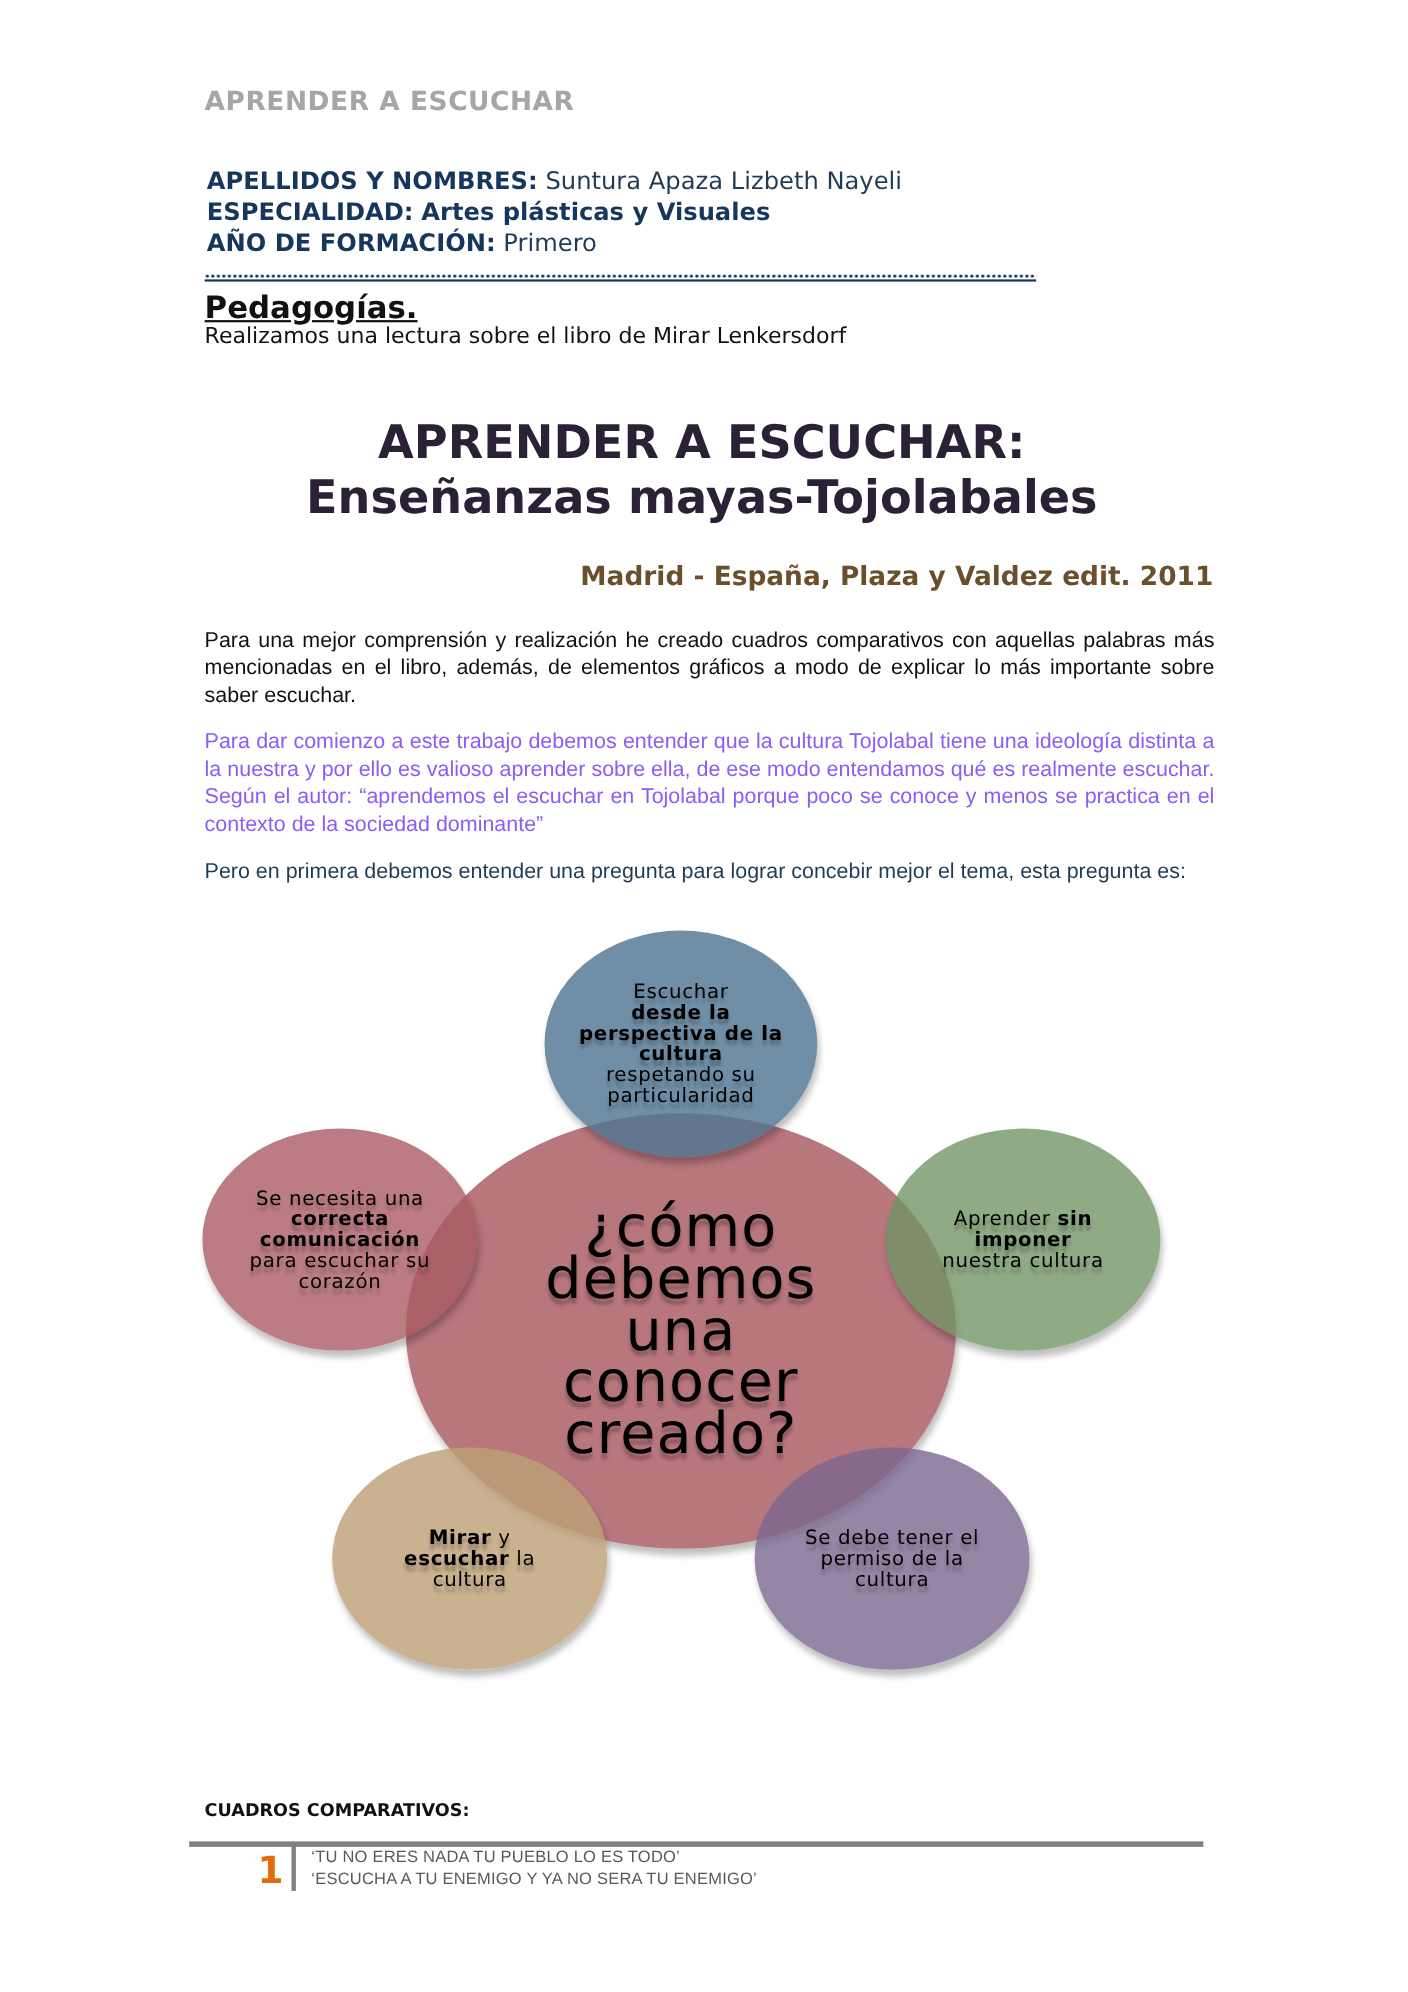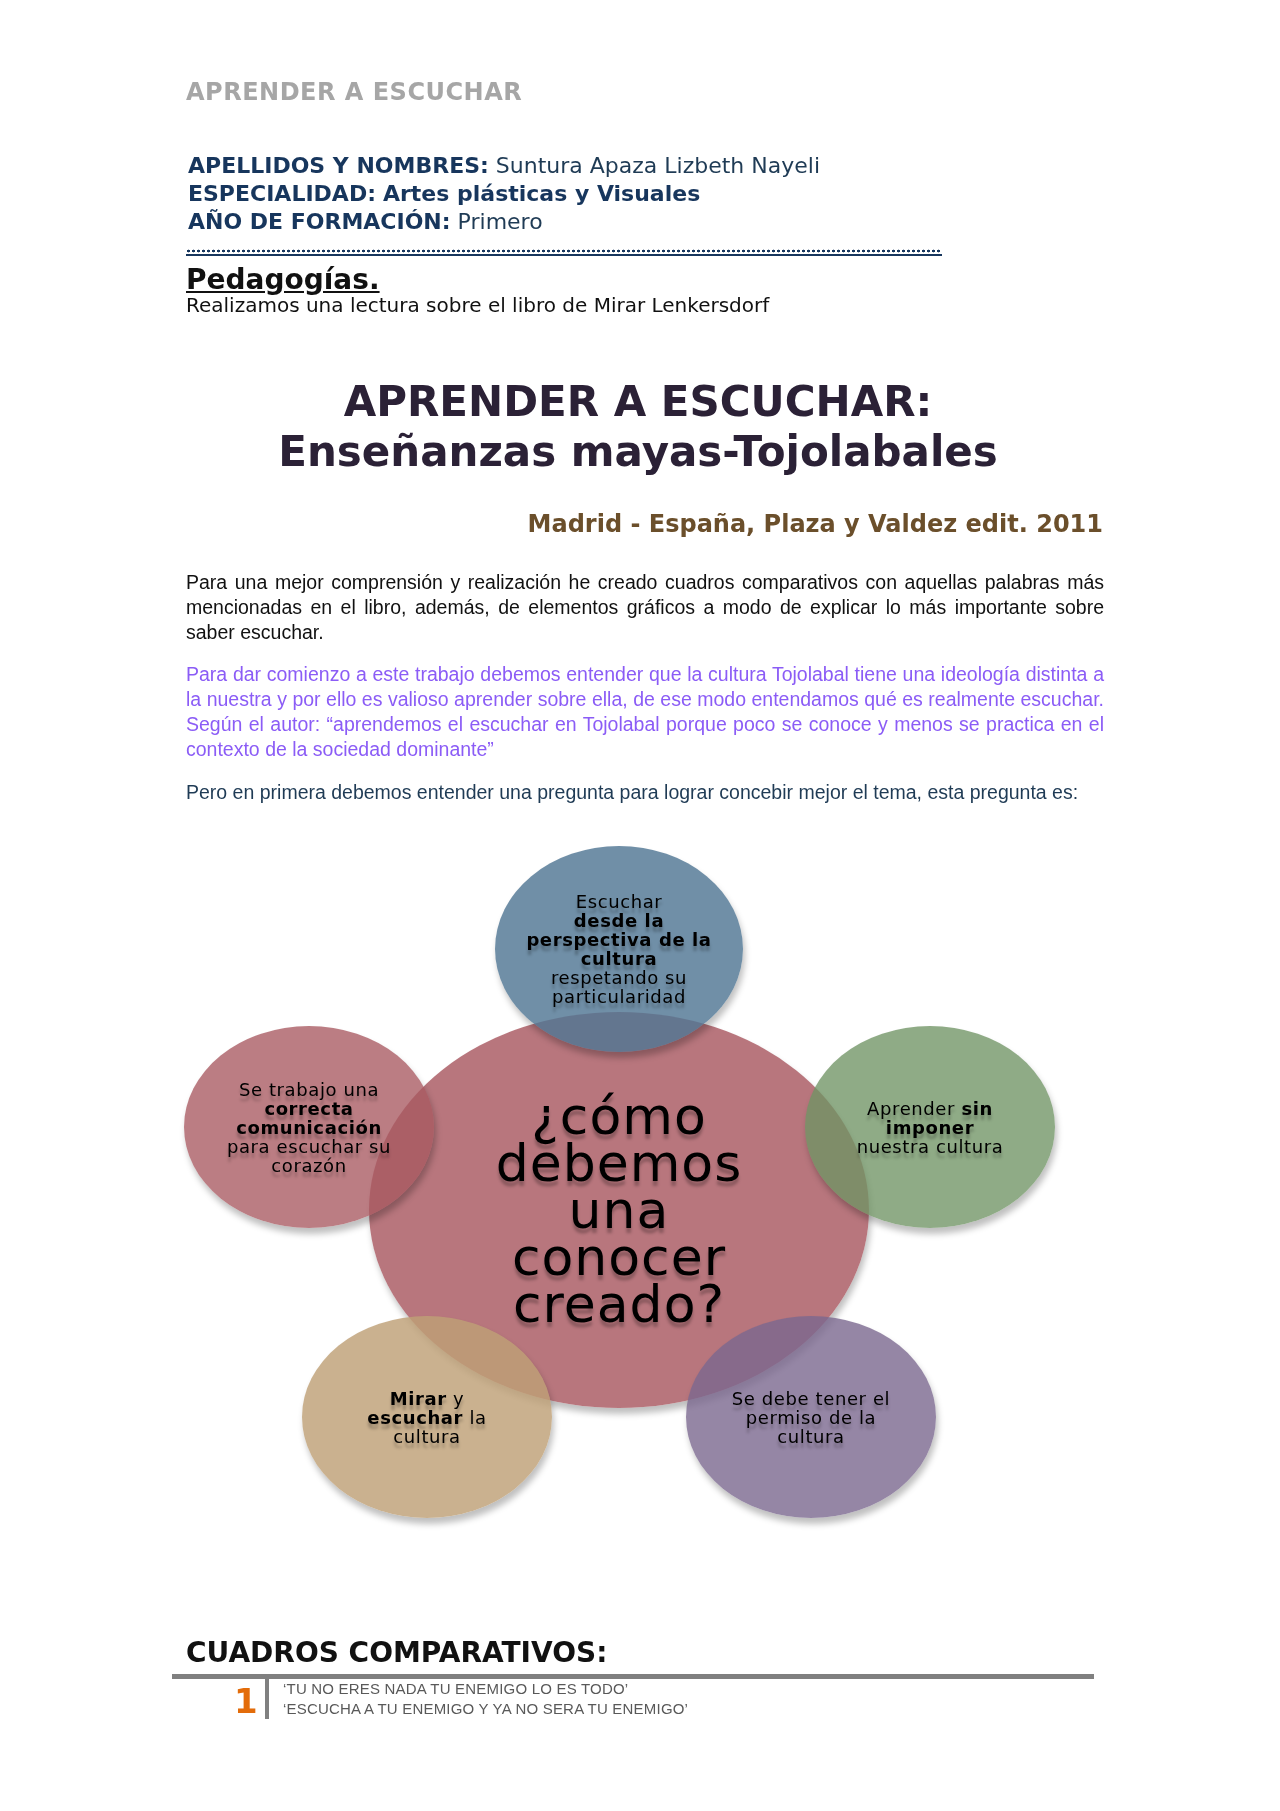--- a/index.html
+++ b/index.html
@@ -18,21 +18,21 @@
   .pubinfo { right: 177px; top: 510px; font-size: 24px; font-weight: bold; color: #6b4f2b; }
   .para { left: 186px; width: 918px; font-family: "Liberation Sans", sans-serif; font-size: 19.5px; line-height: 25px; text-align: justify; }
   .p1 { top: 570px; color: #111111; }
   .p2 { top: 662px; color: #8b5cf6; }
   .p3 { top: 780px; color: #1f3b55; }
   .diagram { left: 0; top: 0; width: 1280px; height: 1811px; pointer-events: none; }
   .bubble { position: absolute; border-radius: 50%; display: flex; align-items: center; justify-content: center; text-align: center; box-shadow: 2px 6px 6px rgba(0,0,0,0.25); pointer-events: auto; }
   .bubble .txt { font-family: "DejaVu Sans", sans-serif; color: #000; letter-spacing: 0.6px; text-shadow: 0 5px 3px rgba(0,0,0,0.25); }
   .small-txt { font-size: 18px; line-height: 19px; }
   .big-txt { font-size: 52px; line-height: 47px; letter-spacing: 1px !important; }
-  .cuadros { left: 186px; top: 1636px; font-size: 28px; font-weight: bold; color: #111; }
+  .cuadros { left: 186px; top: 1636px; font-size: 16px; font-weight: bold; color: #111; }
   .footer-line { left: 172px; top: 1674px; width: 922px; height: 5px; background: #808080; }
   .footer-vbar { left: 265px; top: 1677px; width: 4px; height: 42px; background: #808080; }
   .footer-num { left: 234px; top: 1681px; font-size: 34px; font-weight: bold; color: #e36c0a; }
   .footer-quote { left: 283px; font-size: 15px; color: #595959; font-family: "Liberation Sans", sans-serif; letter-spacing: 0.2px; }
 </style>
 </head>
 <body>
 
 <div class="abs running-header">APRENDER A ESCUCHAR</div>
 
@@ -80,21 +80,21 @@
   <div class="bubble" style="left:495px; top:846px; width:248px; height:206px; background: rgba(80,118,148,0.82);">
     <div class="txt small-txt" style="width:200px;">
       <span>Escuchar</span><br>
       <b>desde la perspectiva de la cultura</b><br>
       <span>respetando su particularidad</span>
     </div>
   </div>
 
   <div class="bubble" style="left:184px; top:1026px; width:250px; height:202px; background: rgba(168,88,96,0.78);">
     <div class="txt small-txt" style="width:180px;">
-      <span>Se trabajo una</span>
+      <span>Se necesita una</span>
       <b>correcta comunicación</b>
       <span>para escuchar su corazón</span>
     </div>
   </div>
 
   <div class="bubble" style="left:805px; top:1026px; width:250px; height:202px; background: rgba(112,148,100,0.78);">
     <div class="txt small-txt" style="width:190px;">
       <span>Aprender</span>
       <b>sin imponer</b><br>
       <span>nuestra cultura</span>
@@ -112,14 +112,14 @@
       <span>Se debe tener el permiso de la cultura</span>
     </div>
   </div>
 </div>
 
 <div class="abs cuadros">CUADROS COMPARATIVOS:</div>
 
 <div class="abs footer-line"></div>
 <div class="abs footer-vbar"></div>
 <div class="abs footer-num">1</div>
-<div class="abs footer-quote" style="top:1680px;">‘TU NO ERES NADA TU ENEMIGO LO ES TODO’</div>
+<div class="abs footer-quote" style="top:1680px;">‘TU NO ERES NADA TU PUEBLO LO ES TODO’</div>
 <div class="abs footer-quote" style="top:1700px;">‘ESCUCHA A TU ENEMIGO Y YA NO SERA TU ENEMIGO’</div>
 
 </body></html>

